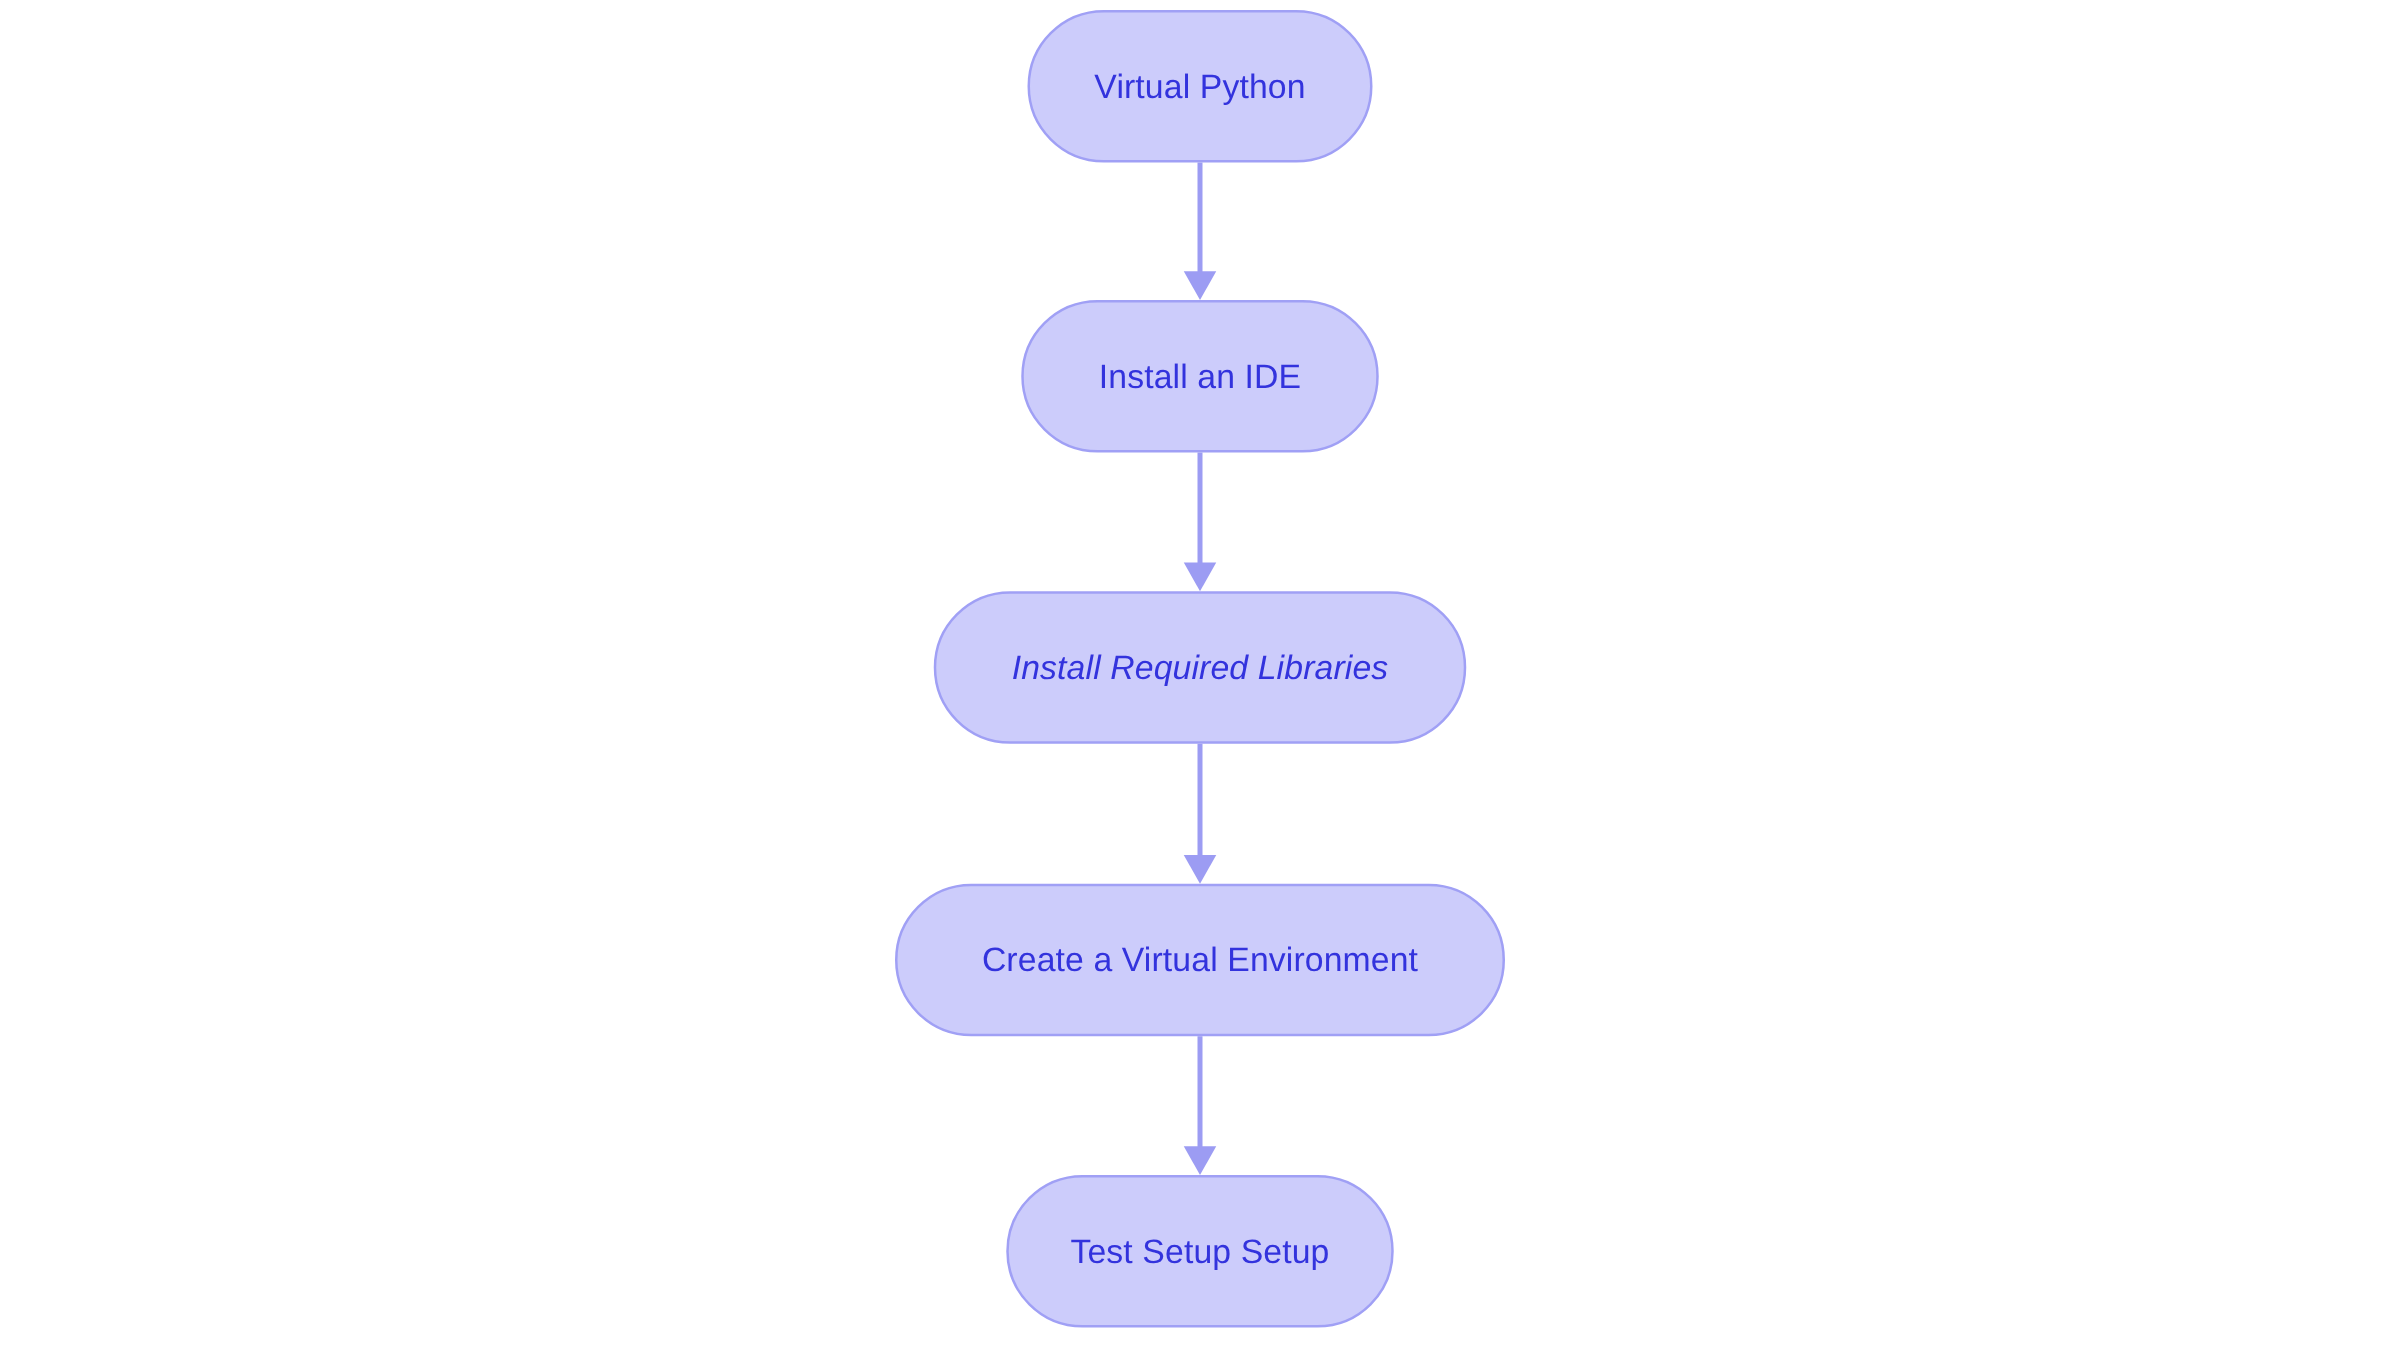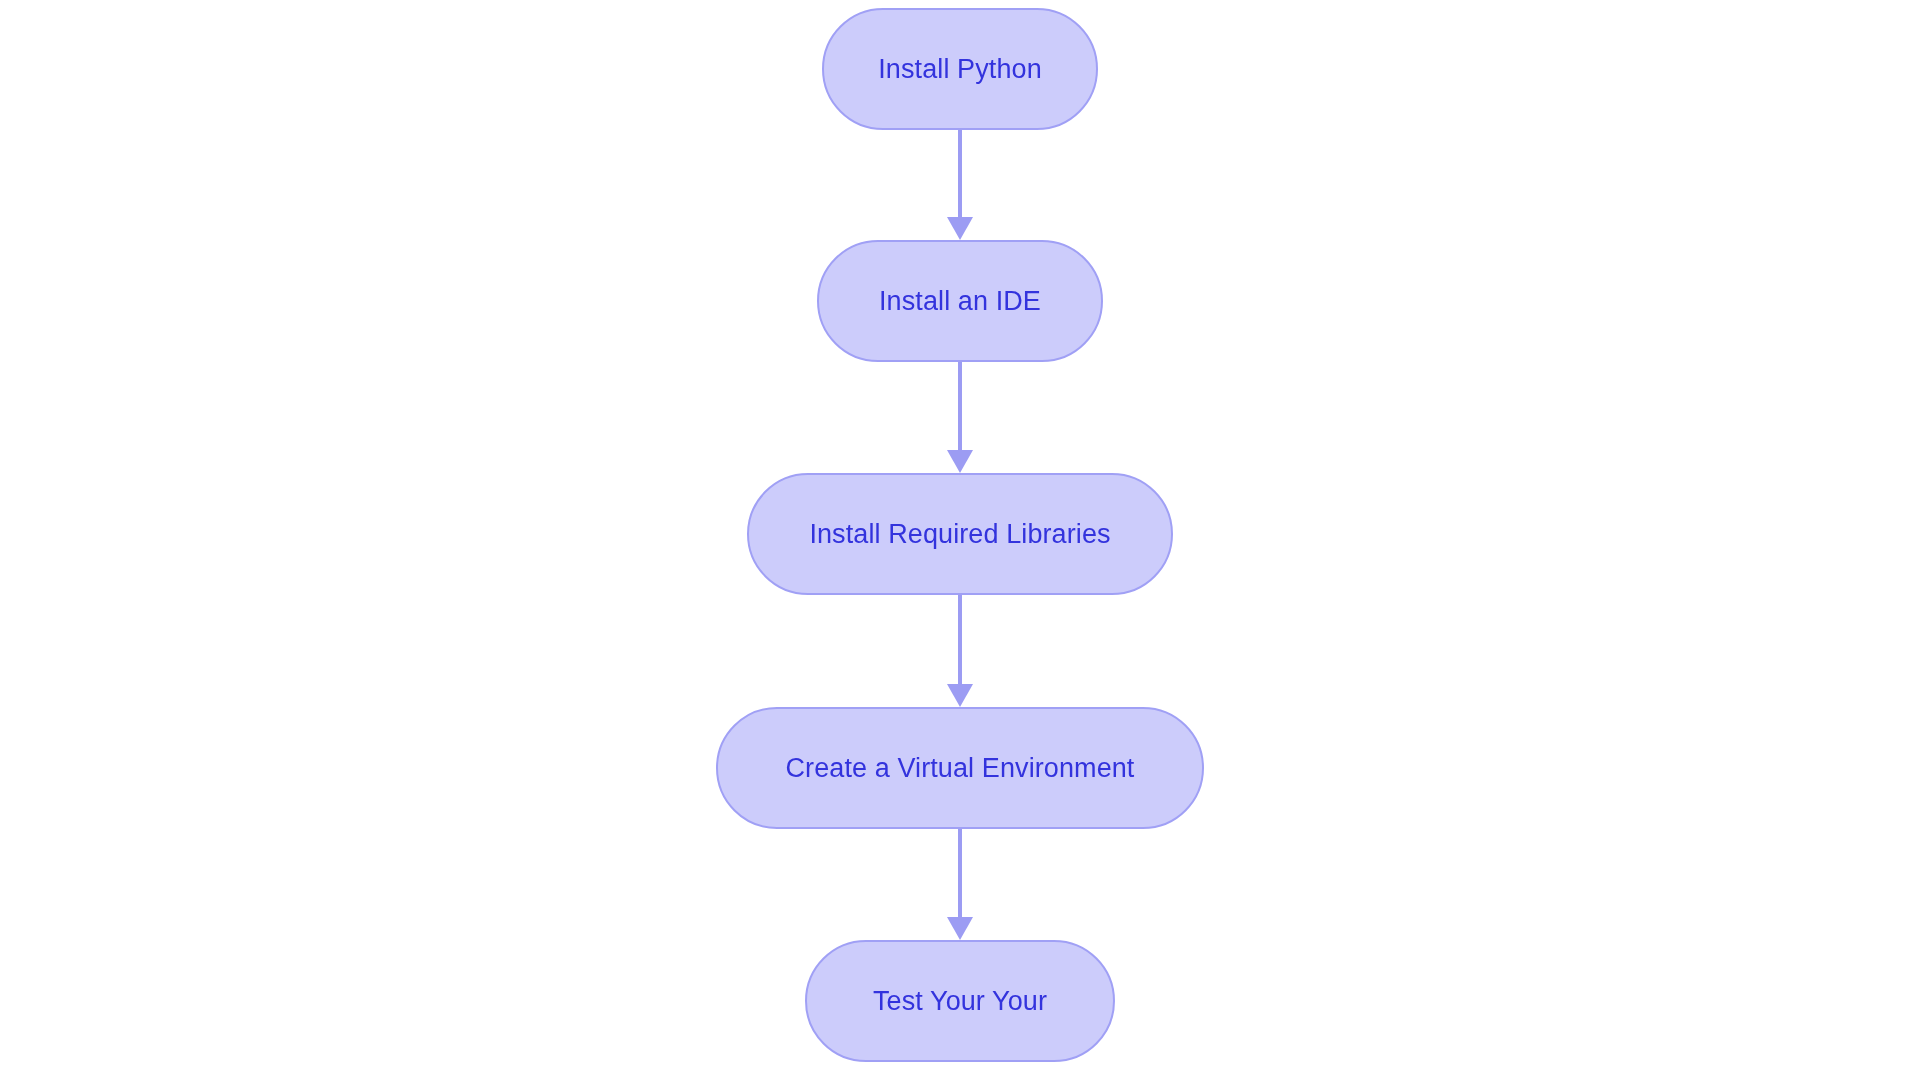--- a/index.html
+++ b/index.html
@@ -54,21 +54,21 @@
   .node-label {
     display: block;
     color: #3333dd;
     font-size: 27px;
     line-height: 1;
   }
 
   
   .node.n0 { width: 276px; }
   .node.n1 { width: 286px; }
-  .node.n2 { width: 426px; }
+  .node.n2 { width: 426px; font-style: italic; }
   .node.n3 { width: 488px; justify-content: center; }
   .node.n4 { width: 310px; }
 
   .connector {
     position: relative;
     width: 26px;
     display: flex;
     flex-direction: column;
     align-items: center;
     justify-content: flex-start;
@@ -99,21 +99,21 @@
 </style>
 </head>
 <body>
 
 <div id="flowchart-canvas">
   <div class="flow-column">
 
     <div class="spacer-top"></div>
 
     <div class="node n0">
-      <span class="node-label">Install Python</span>
+      <span class="node-label">Virtual Python</span>
     </div>
 
     <div class="connector c0">
       <div class="connector-line"></div>
       <div class="connector-head"></div>
     </div>
 
     <div class="node n1">
       <span class="node-label">Install an IDE</span>
     </div>
@@ -135,17 +135,17 @@
     <div class="node n3">
       <span class="node-label">Create a Virtual Environment</span>
     </div>
 
     <div class="connector c3">
       <div class="connector-line"></div>
       <div class="connector-head"></div>
     </div>
 
     <div class="node n4">
-      <span class="node-label">Test Your Your</span>
+      <span class="node-label">Test Setup Setup</span>
     </div>
 
   </div>
 </div>
 
 </body></html>

